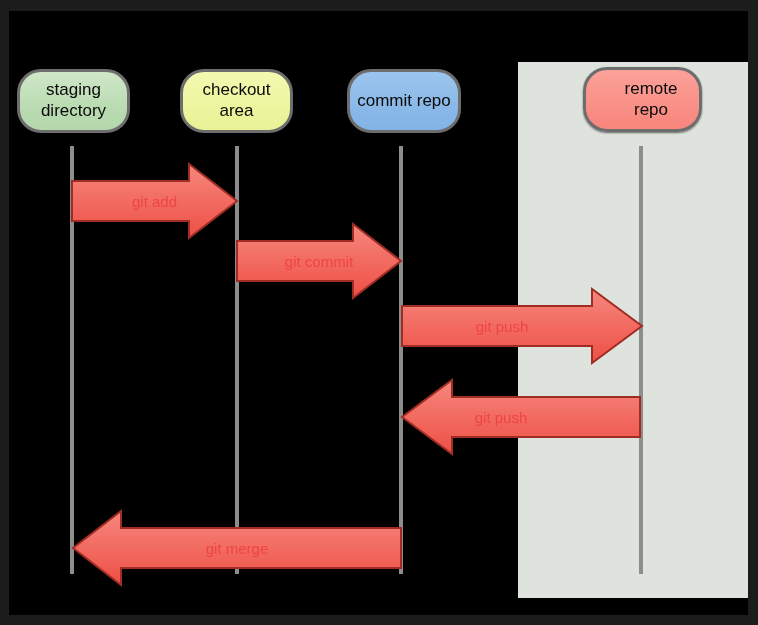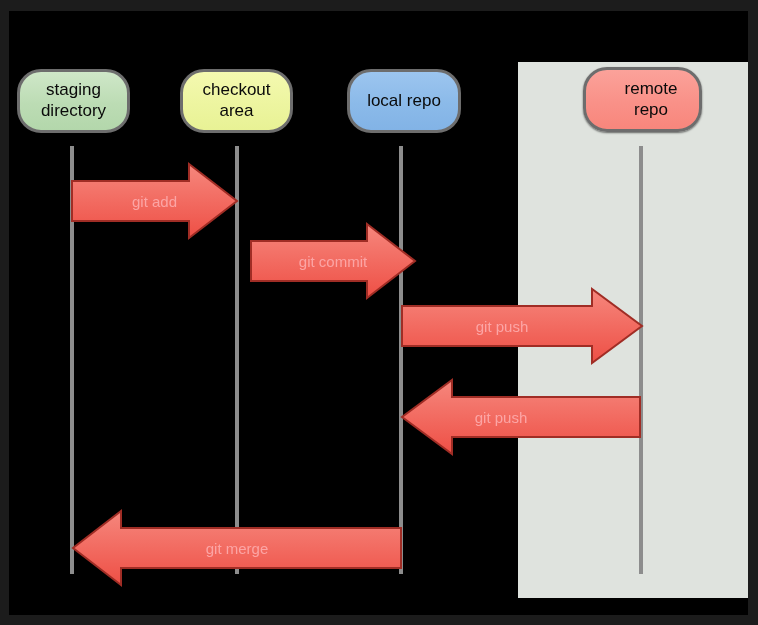--- a/index.html
+++ b/index.html
@@ -23,24 +23,24 @@
     background:linear-gradient(180deg,#9cc5ef 0%,#8bbae9 55%,#82b3e6 100%);}
   .node-remote{left:583px;top:67px;width:119px;height:65px;
     background:linear-gradient(180deg,#fba29a 0%,#f99188 55%,#f8867c 100%);padding-left:17px;}
   .lifeline{position:absolute;top:146px;width:4px;height:428px;background:#8d8d8d;}
   .ll-working{left:70px;}
   .ll-staging{left:235px;}
   .ll-local{left:399px;}
   .ll-remote{left:639px;}
   .arrow{position:absolute;display:flex;align-items:center;justify-content:center;}
   .arrow svg{position:absolute;left:0;top:0;overflow:visible;}
-  .arrow-label{position:relative;z-index:2;font-size:15px;color:#fca5a5;}
+  .arrow-label{position:relative;z-index:2;font-size:15px;color:#ef4444;}
   .shift-left{transform:translateX(-20px);}
   .ar-add{left:72px;top:164px;width:165px;height:74px;}
-  .ar-commit{left:251px;top:224px;width:164px;height:74px;}
+  .ar-commit{left:237px;top:224px;width:164px;height:74px;}
   .ar-push{left:402px;top:289px;width:240px;height:74px;}
   .ar-fetch{left:402px;top:380px;width:238px;height:74px;}
   .ar-checkout{left:73px;top:428px;width:328px;height:74px;}
   .ar-merge{left:73px;top:511px;width:328px;height:74px;text-align:center;}
 </style>
 </head>
 <body>
 
 <div class="frame">
   <div class="canvas"></div>
@@ -53,21 +53,21 @@
 
   <div class="node node-working">
     <span class="node-label">staging
 directory</span>
   </div>
   <div class="node node-staging">
     <span class="node-label">checkout
 area</span>
   </div>
   <div class="node node-local">
-    <span class="node-label">local repo</span>
+    <span class="node-label">commit repo</span>
   </div>
   <div class="node node-remote">
     <span class="node-label">remote
 repo</span>
   </div>
 
   <div class="arrow ar-add">
     <svg width="165" height="74" viewBox="0 0 165 74">
       <defs>
           <linearGradient id="g1" x1="0" y1="0" x2="0" y2="1">

